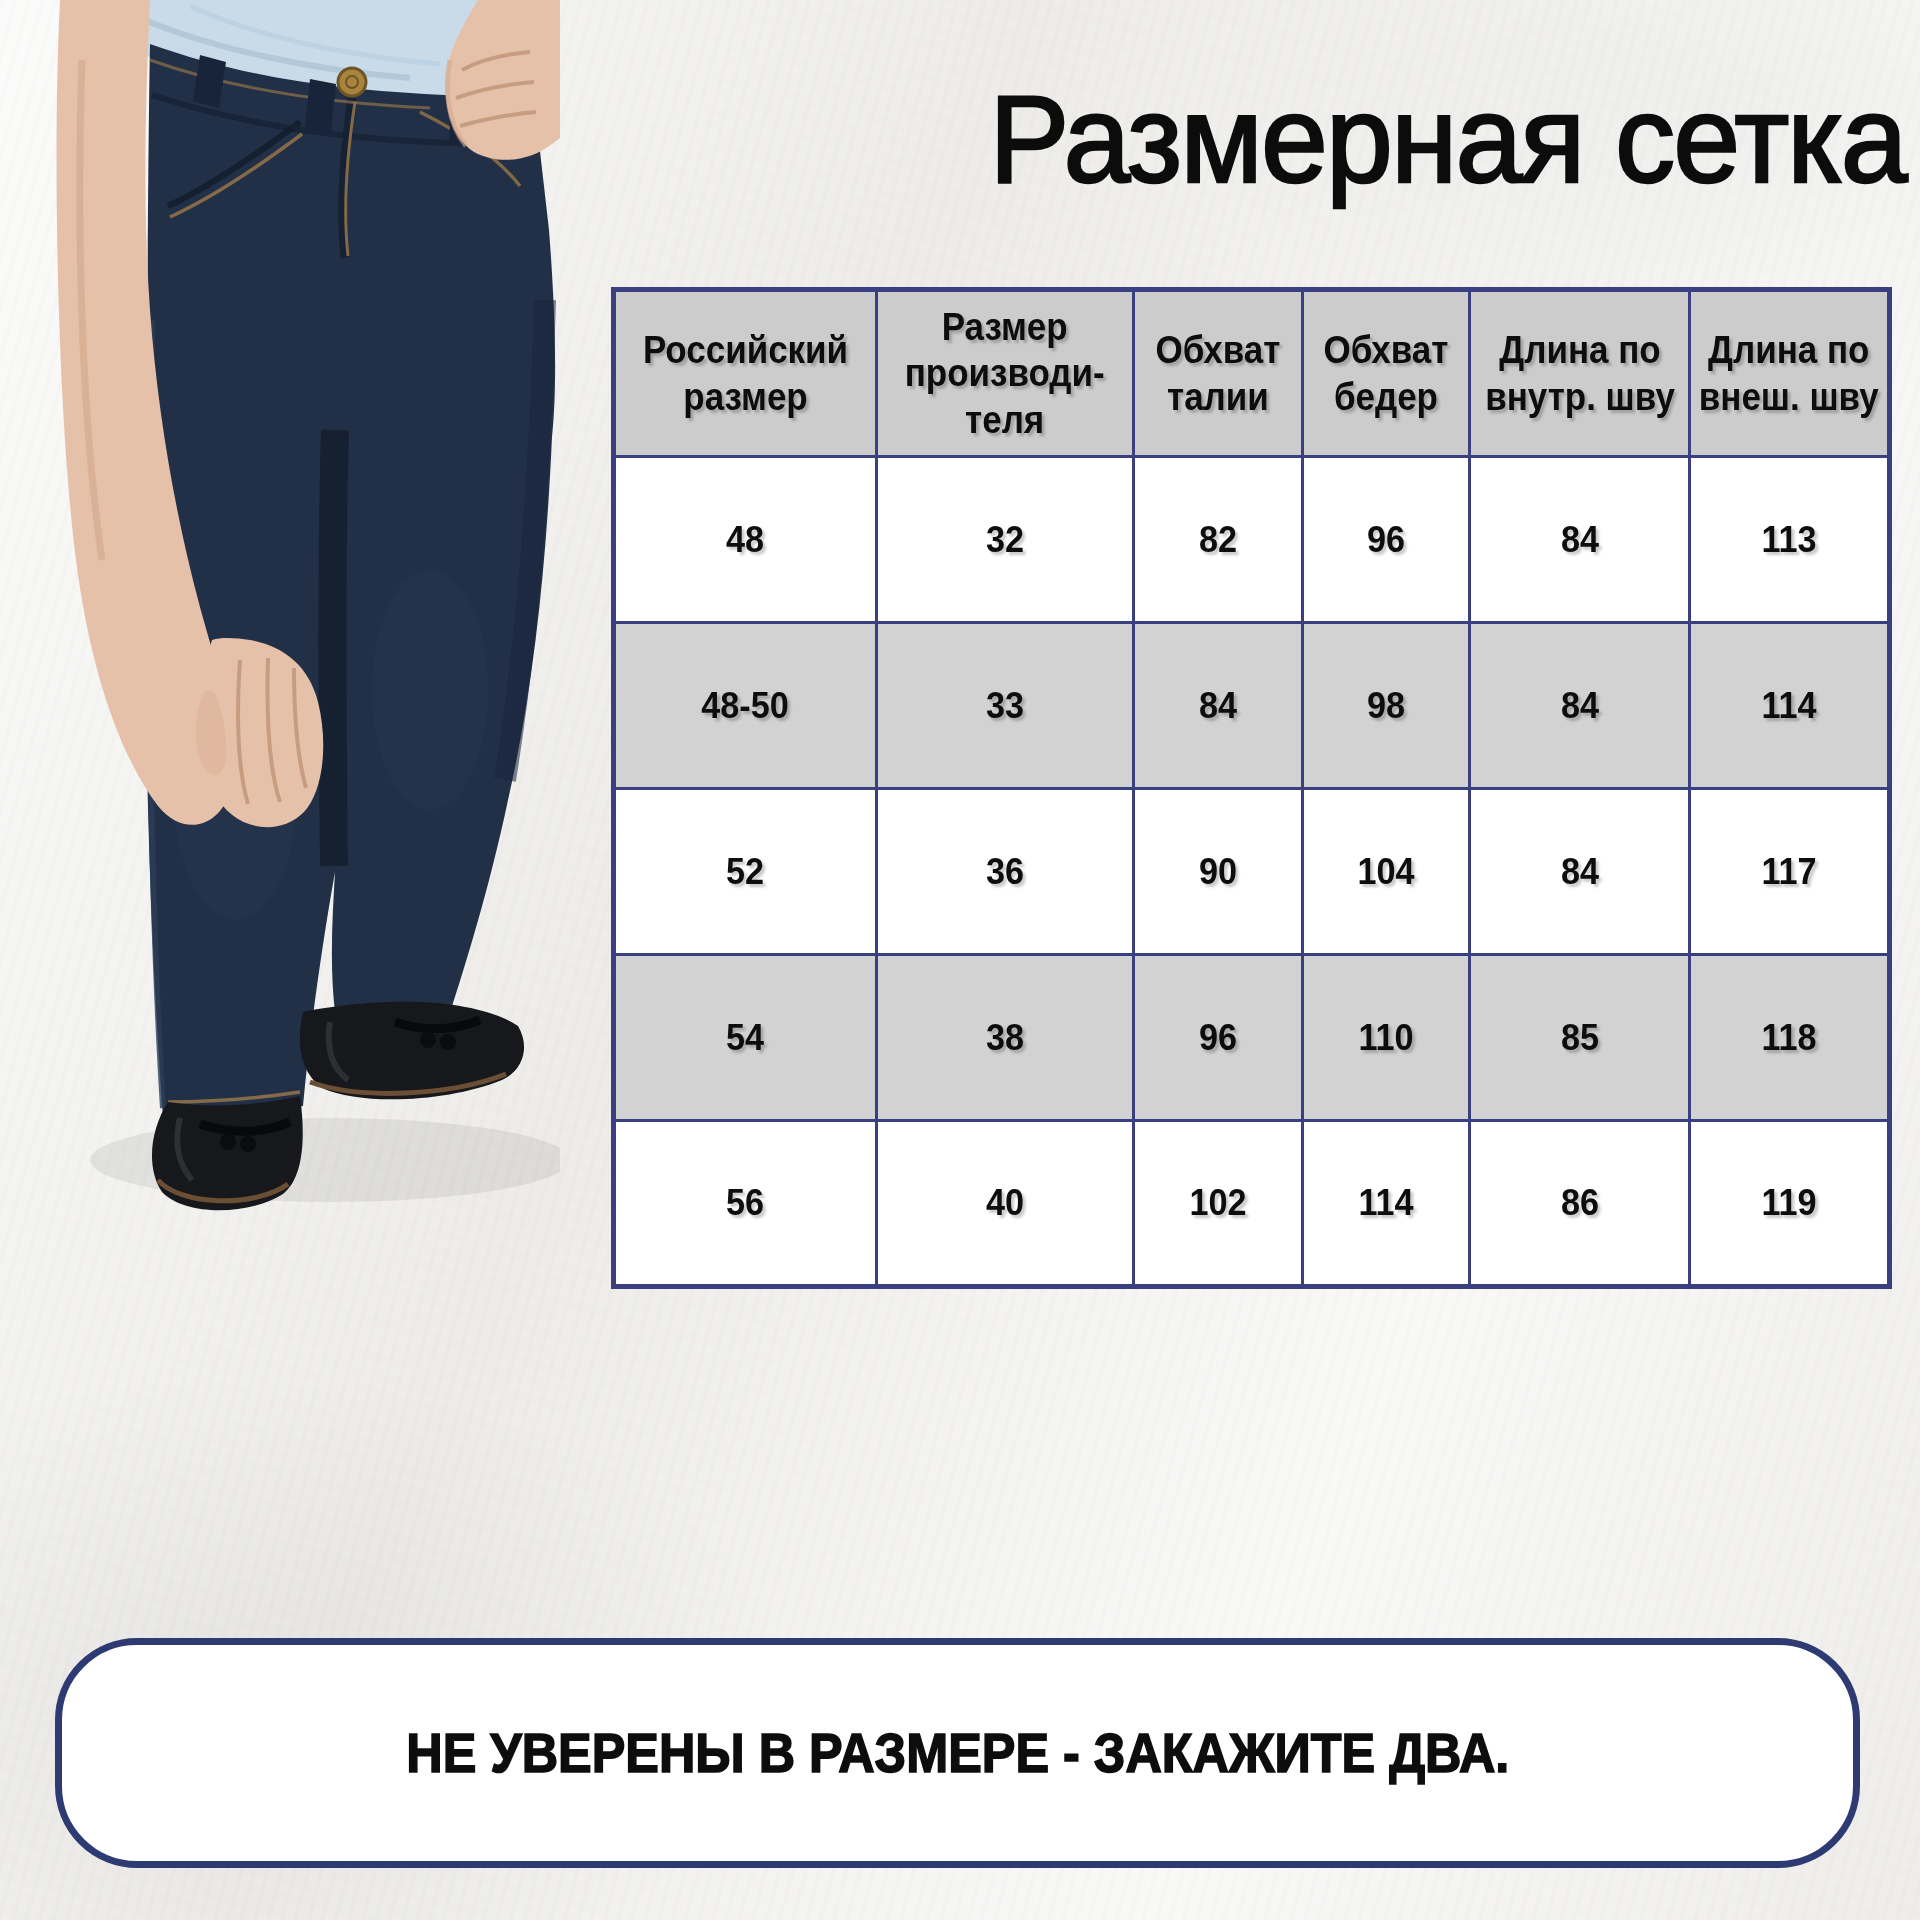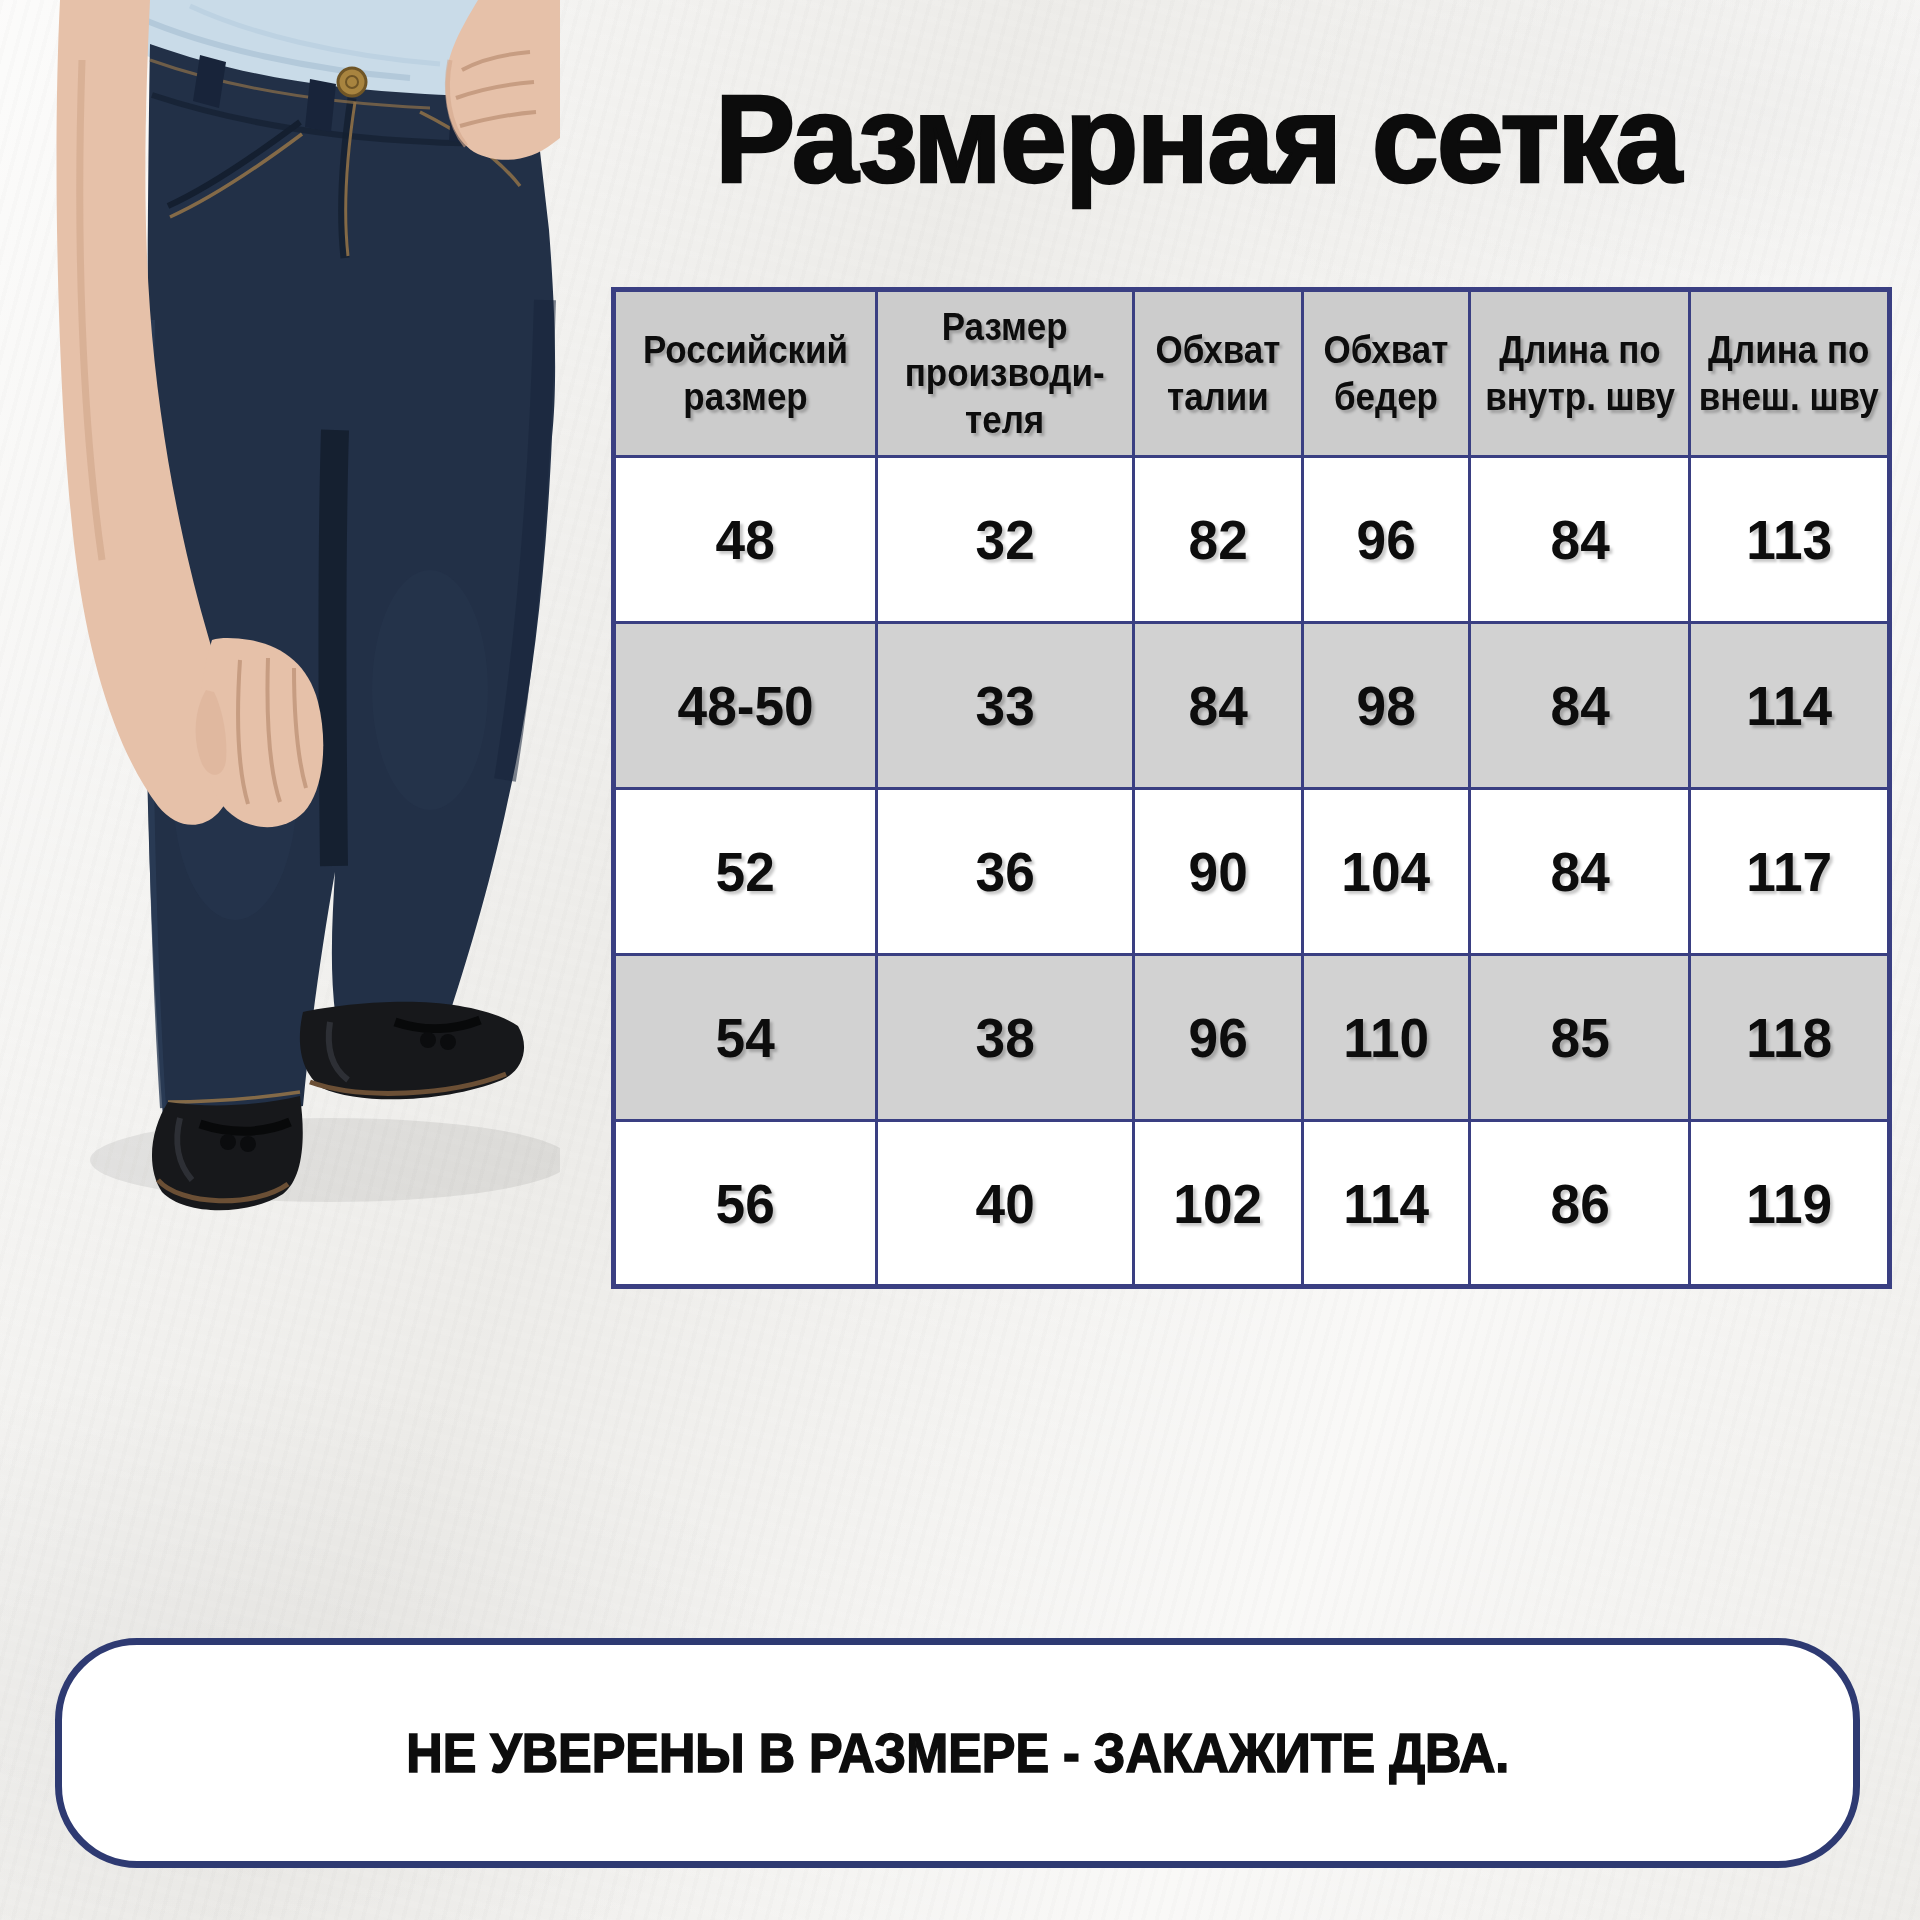--- a/index.html
+++ b/index.html
@@ -14,37 +14,37 @@
   }
   .texture{position:absolute;inset:0;pointer-events:none;
     background:
       repeating-linear-gradient(105deg, rgba(0,0,0,0.012) 0 4px, transparent 4px 13px),
       repeating-linear-gradient(15deg, rgba(255,255,255,0.05) 0 6px, transparent 6px 17px);
   }
   .sqz{display:inline-block;transform:scaleX(var(--sx,0.95));transform-origin:50% 50%;white-space:pre-line;}
 
   .title{
     position:absolute;left:700px;top:74px;width:1220px;height:150px;
-    font-size:124px;font-weight:700;line-height:1.05;text-align:left;
+    font-size:124px;font-weight:400;line-height:1.05;text-align:right;
     letter-spacing:-2px;color:#0c0c0c;-webkit-text-stroke:2.5px #0c0c0c;white-space:nowrap;
   }
 
   .photo{position:absolute;left:0;top:0;width:560px;height:1500px;}
 
   .table-wrap{position:absolute;left:611px;top:287px;width:1281px;height:1002px;}
   table.size{border-collapse:collapse;width:100%;height:100%;table-layout:fixed;background:#ffffff;}
   table.size th,table.size td{
     border:3px solid #3a3f82;text-align:center;vertical-align:middle;padding:0;
     font-weight:700;color:#0d0d0d;text-shadow:3px 3px 3px rgba(0,0,0,0.22);
   }
   table.size{border:5px solid #3a3f82;}
   table.size thead tr{height:167px;}
   table.size tbody tr{height:118px;}
   table.size th{background:#cccccc;font-size:38px;line-height:1.22;}
-  table.size td{font-size:56px;background:transparent;}
+  table.size td{font-size:36px;background:transparent;}
   table.size tbody tr:nth-child(even){background:#d2d2d2;}
 
   .banner{
     position:absolute;left:55px;top:1638px;width:1805px;height:230px;box-sizing:border-box;
     background:#ffffff;border:7px solid #2e3a72;border-radius:82px;
     display:flex;flex-direction:column;align-items:center;justify-content:center;gap:8px;
   }
   .banner .line{font-size:56px;font-weight:700;line-height:1.05;white-space:nowrap;
     -webkit-text-stroke:1.6px #0d0d0d;letter-spacing:0px;}
   .banner .line .hl{color:#3f4a8f;-webkit-text-stroke:1.6px #3f4a8f;margin-left:0.26em;}

